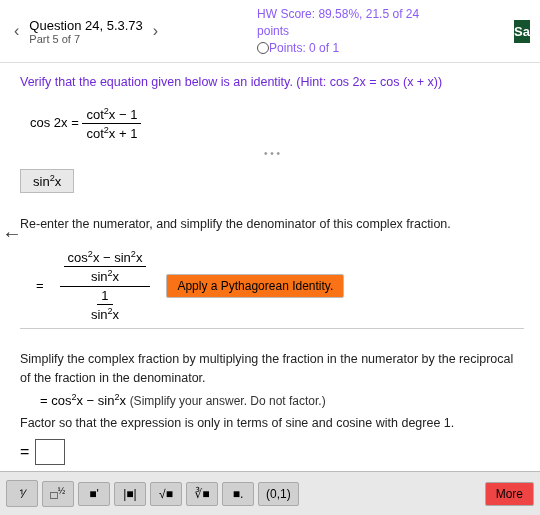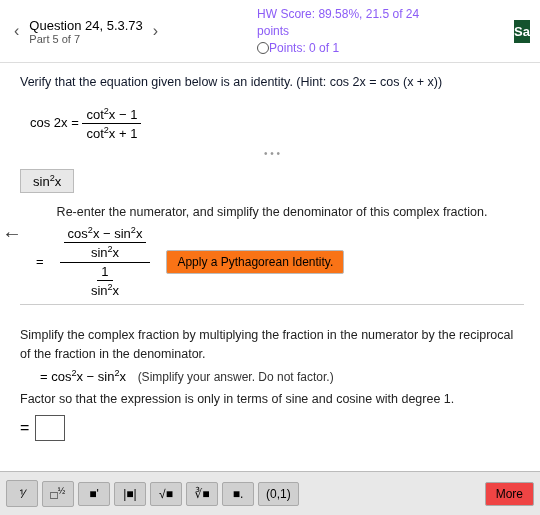--- a/index.html
+++ b/index.html
@@ -72,21 +72,21 @@
       cursor: pointer;
     }
 
     
     .content {
       padding: 10px 16px 0 20px;
     }
 
     .problem-statement {
       font-size: 12.5px;
-      color: #0f172a;
+      color: #6d28d9;
       margin-bottom: 8px;
       line-height: 1.5;
     }
 
     .fraction {
       display: inline-flex;
       flex-direction: column;
       align-items: center;
       vertical-align: middle;
     }
@@ -111,23 +111,22 @@
 
     .divider-dots {
       text-align: center;
       color: #999;
       font-size: 10px;
       margin: 4px 0;
     }
 
     .step-label {
       font-size: 12.5px;
-      margin: 6px 0;
+      margin: 18px 0;
       color: #222;
-      text-align: center;
     }
 
     .step-equation {
       display: flex;
       align-items: center;
       gap: 16px;
       margin: 6px 0 6px 16px;
     }
 
     .apply-btn {
@@ -291,21 +290,21 @@
     </span>
     <button class="apply-btn">Apply a Pythagorean Identity.</button>
   </div>
 
   <hr class="sep-line">
 
   <div class="simplify-note">Simplify the complex fraction by multiplying the fraction in the numerator by the reciprocal of the fraction in the denominator.</div>
 
   <div class="simplify-result">
     <span>= cos<sup>2</sup>x − sin<sup>2</sup>x</span>
-    <span style="margin-left:8px; font-size:12px; color:#333;">(Simplify your answer. Do not factor.)</span>
+    <span style="margin-left:0; font-size:12px; color:#333;">(Simplify your answer. Do not factor.)</span>
   </div>
 
   <div class="factor-label">Factor so that the expression is only in terms of sine and cosine with degree 1.</div>
 
   <div class="answer-row">
     <span class="equal-sign">=</span>
     <div class="answer-box"></div>
   </div>
 
 </div>

